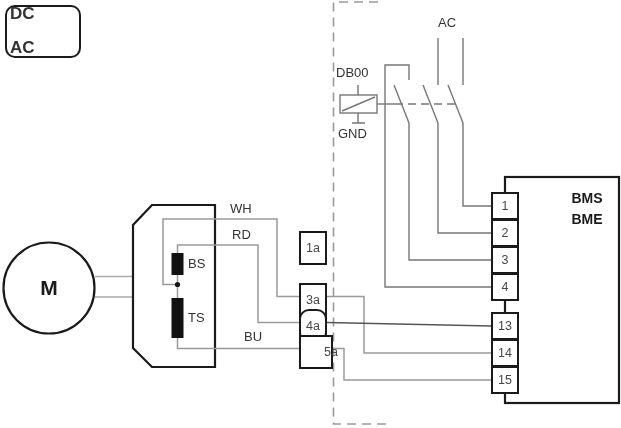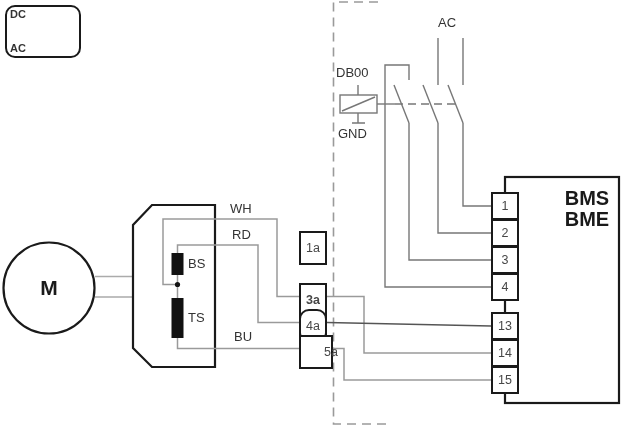--- a/index.html
+++ b/index.html
@@ -9,39 +9,39 @@
     --switch:#777777;
     --text:#333333;
   }
   html,body{margin:0;padding:0;background:#ffffff;}
   #stage{
     position:relative;width:621px;height:428px;background:#fff;overflow:hidden;
     font-family:"Liberation Sans",sans-serif;
   }
   #schematic{position:absolute;left:0;top:0;}
   .lbl{position:absolute;color:var(--text);font-size:13px;white-space:nowrap;line-height:14px;}
-  .lbl.bold{font-weight:bold;font-size:11px;}
+  .lbl.bold{font-weight:bold;font-size:17px;}
   .term{
     position:absolute;width:28px;height:34px;box-sizing:border-box;
     border:2px solid var(--outline);background:#fff;
     display:flex;align-items:center;justify-content:center;
     font-size:12.5px;color:#474747;
   }
   .term.bmsT{height:28px;}
   .legend-box{
     position:absolute;left:5px;top:5px;width:76px;height:53px;box-sizing:border-box;
     border:2.5px solid var(--outline);border-radius:10px;background:#fff;
   }
   .motor-label{
     position:absolute;left:29px;top:276px;width:40px;text-align:center;
     font-weight:bold;font-size:21px;color:var(--outline);
   }
   .bms-title{
     position:absolute;left:558px;top:188px;width:58px;text-align:center;
-    font-weight:bold;font-size:20px;line-height:21px;color:var(--outline);
+    font-weight:bold;font-size:14px;line-height:21px;color:var(--outline);
   }
   
   .k{stroke:var(--outline);fill:none;}
   .w{stroke:var(--wire);stroke-width:1.5;fill:none;}
   .wd{stroke:var(--wire_dark);stroke-width:1.5;fill:none;}
   .g{stroke:var(--switch);stroke-width:1.4;fill:none;}
   .dash{stroke:var(--wire);stroke-width:1.6;fill:none;stroke-dasharray:9 6;}
   .mech{stroke:var(--switch);stroke-width:1.4;fill:none;stroke-dasharray:8 5;}
   .shaft{stroke:#ababab;stroke-width:1.4;fill:none;}
   .leg{stroke:var(--outline);stroke-width:1.4;fill:none;}
@@ -121,30 +121,30 @@
   <div class="lbl bold" style="left:10px;top:7px;">DC</div>
   <div class="lbl bold" style="left:10px;top:41px;">AC</div>
 
   <div class="motor-label">M</div>
 
   <div class="lbl" style="left:188px;top:257px;">BS</div>
   <div class="lbl" style="left:188px;top:311px;text-align:right;">TS</div>
 
   <div class="lbl" style="left:230px;top:202px;">WH</div>
   <div class="lbl" style="left:232px;top:228px;">RD</div>
-  <div class="lbl" style="left:234px;top:330px;text-align:right;">BU</div>
+  <div class="lbl" style="left:244px;top:330px;text-align:right;">BU</div>
 
   <div class="lbl" style="left:336px;top:66px;">DB00</div>
   <div class="lbl" style="left:338px;top:127px;">GND</div>
 
   <div class="lbl" style="left:438px;top:16px;">AC</div>
 
   <div class="term" style="left:299px;top:231px;">1a</div>
   <div class="term" style="left:299px;top:272px;margin-top:32px;">2a</div>
-  <div class="term" style="left:299px;top:283px;font-weight:bold;">3a</div>
+  <div class="term" style="left:299px;top:283px;">3a</div>
   <div class="term" style="left:299px;top:309px;border-radius:10px;">4a</div>
   <div class="term" style="left:299px;top:335px;padding-left:30px;">5a</div>
 
   <div class="term bmsT" style="left:491px;top:192px;">1</div>
   <div class="term bmsT" style="left:491px;top:219px;">2</div>
   <div class="term bmsT" style="left:491px;top:246px;">3</div>
   <div class="term bmsT" style="left:491px;top:273px;">4</div>
   <div class="term bmsT" style="left:491px;top:312px;">13</div>
   <div class="term bmsT" style="left:491px;top:339px;">14</div>
   <div class="term bmsT" style="left:491px;top:366px;text-align:center;">15</div>

